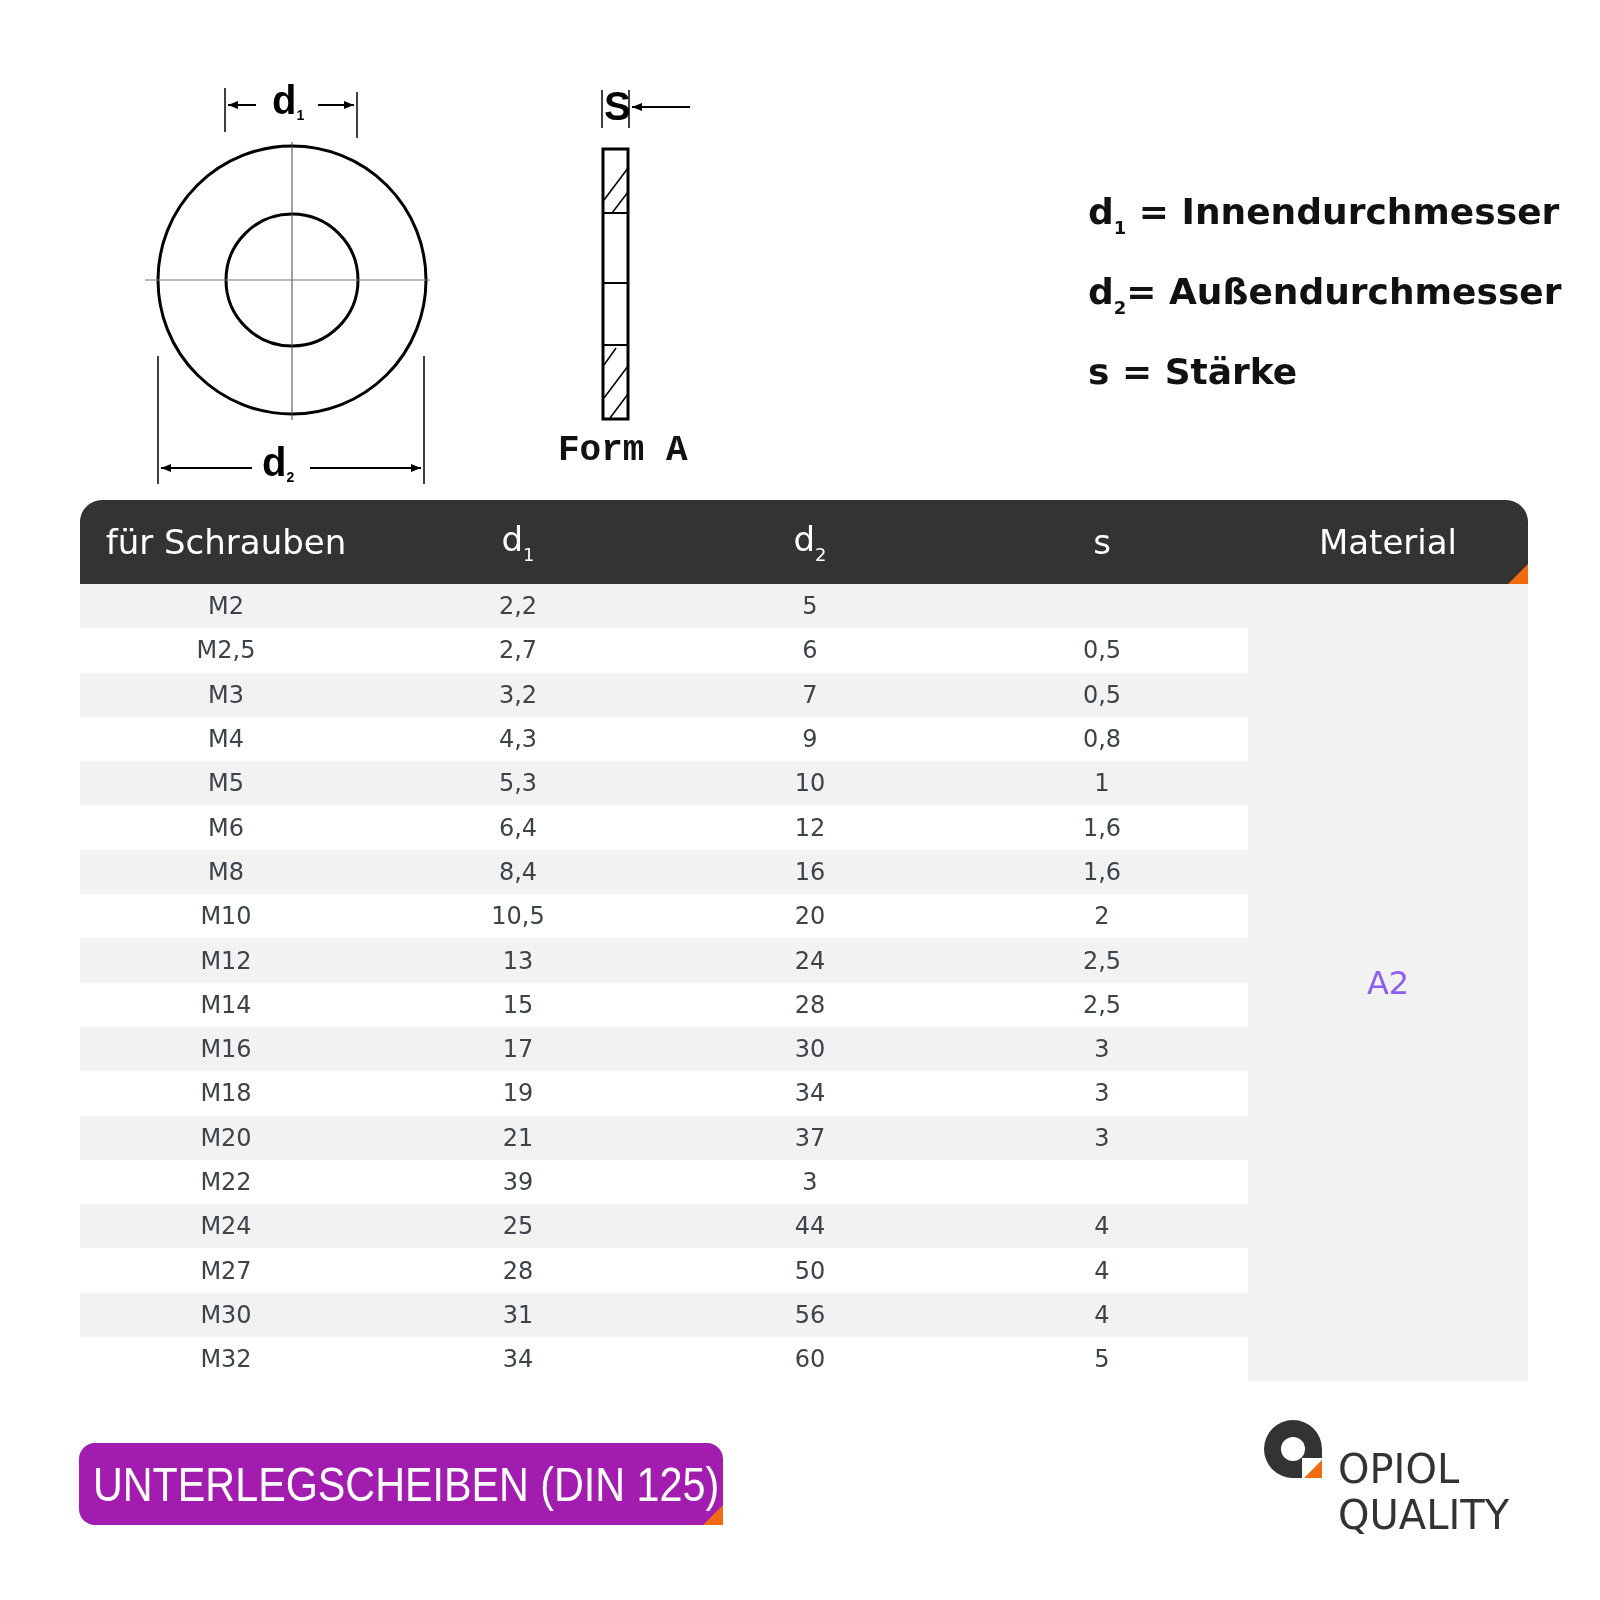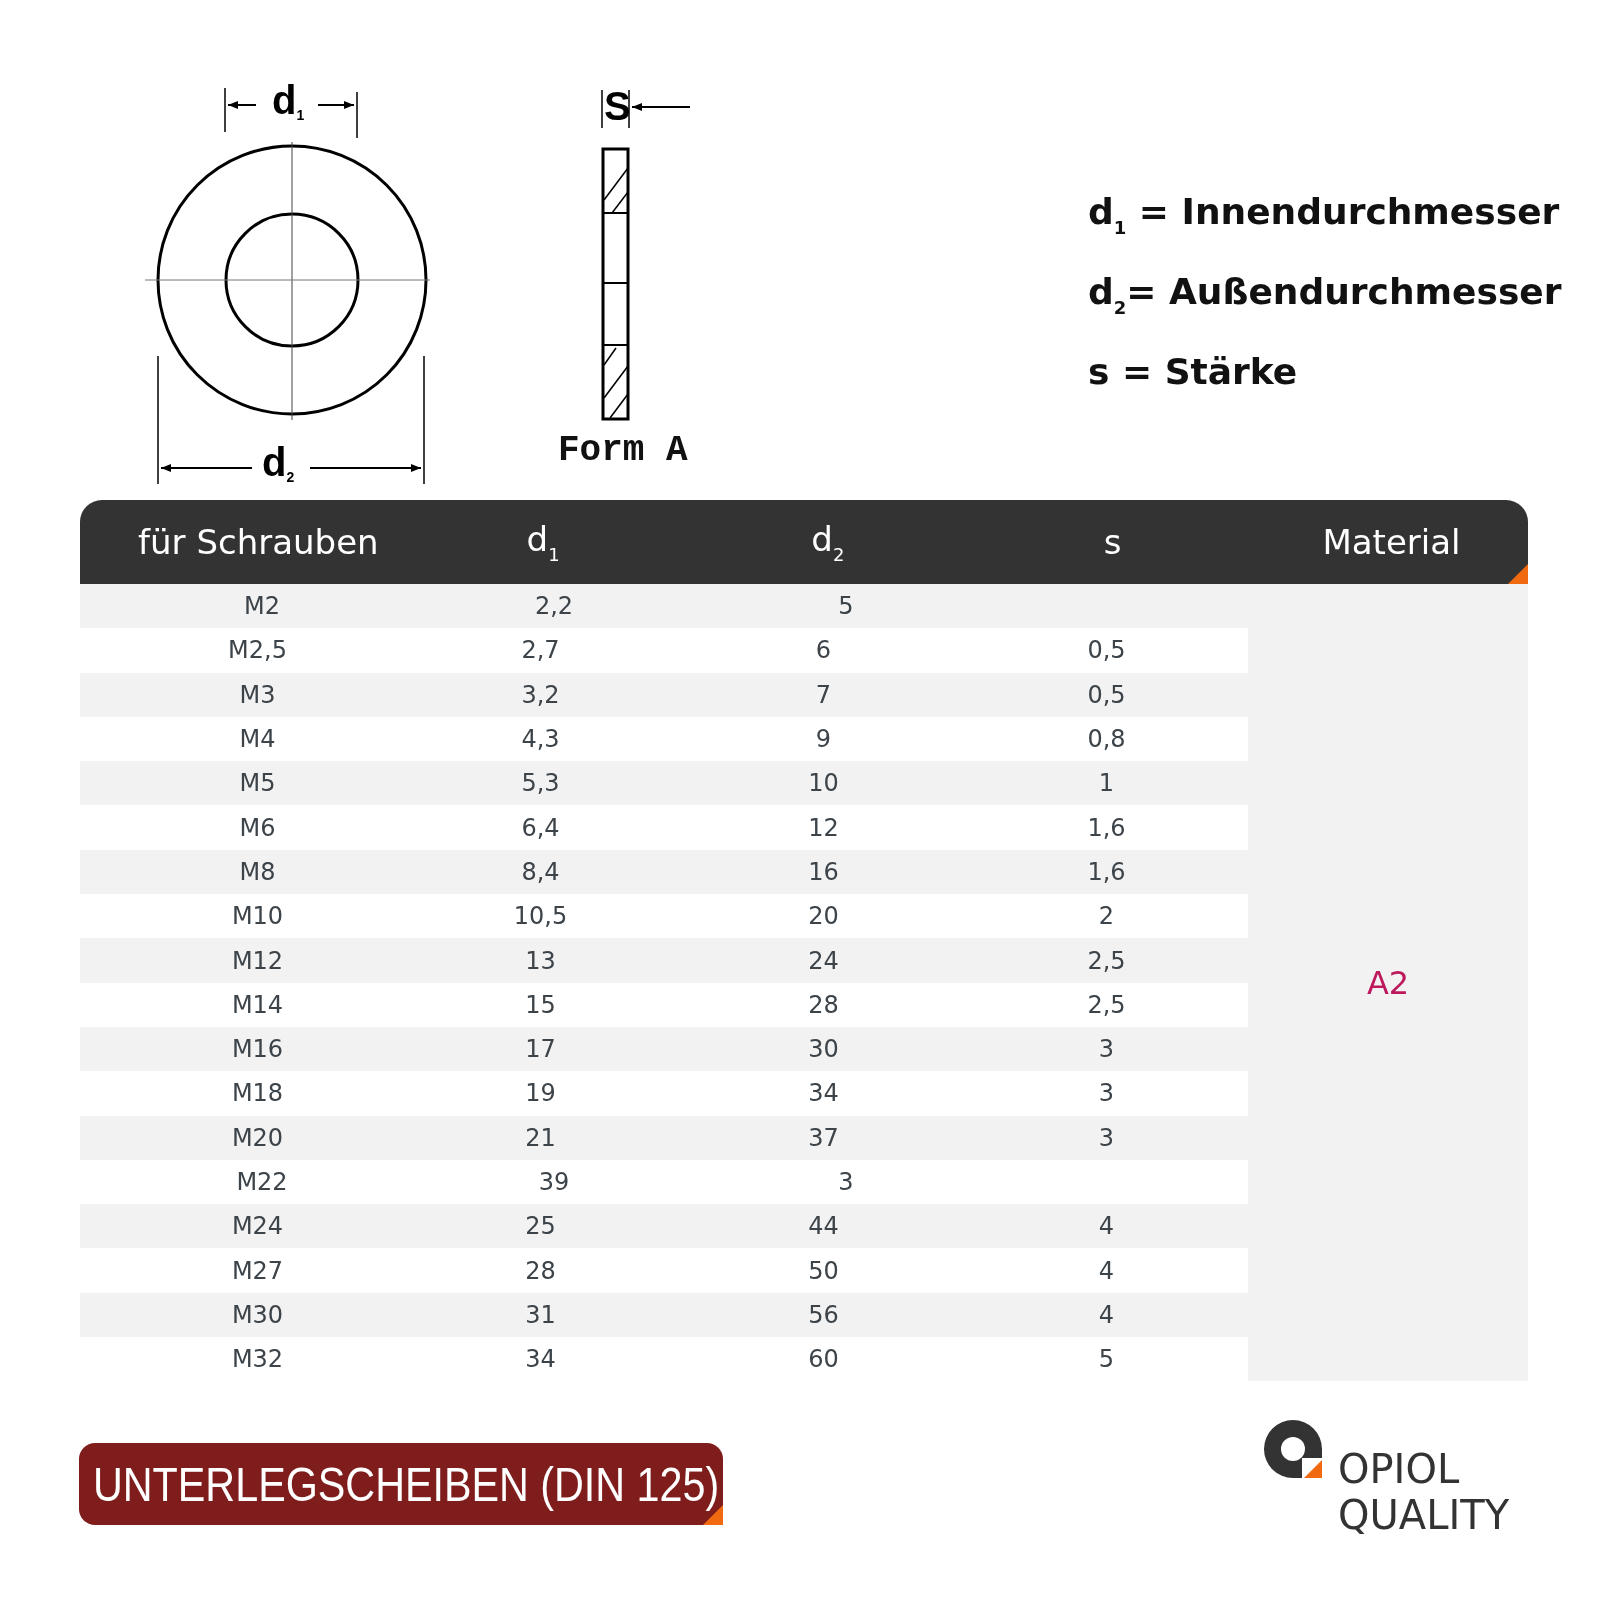--- a/index.html
+++ b/index.html
@@ -12,30 +12,30 @@
             font-family: "DejaVu Sans", sans-serif; font-weight: bold; }
   .legend sub { font-size: 18px; vertical-align: -10px; }
   .formA { left: 558px; top: 430px; font-size: 36px; font-weight: bold; font-family: Liberation Mono, monospace; }
   .table { left: 80px; top: 500px; width: 1448px; }
   .thead { height: 84px; background: #333333; border-radius: 22px 22px 0 0; position: relative; display: flex; color: #fff;
            font-size: 34px; align-items: center; }
   .thead .c { text-align: center; }
   .thead sub { font-size: 18px; vertical-align: -10px; }
   .corner { position: absolute; right: 0; bottom: 0; width: 0; height: 0;
             border-left: 20px solid transparent; border-bottom: 20px solid #f26a10; }
-  .c0 { width: 292px; padding-left: 36px; } .c1 { width: 292px; } .c2 { width: 292px; } .c3 { width: 292px; } .c4 { width: 280px; }
+  .c0 { width: 292px; } .c1 { width: 292px; } .c2 { width: 292px; } .c3 { width: 292px; } .c4 { width: 280px; }
   .tbody { position: relative; }
   .row { height: 44.3px; display: flex; align-items: center; font-size: 24px; color: #3c4349; }
   .row .c { text-align: center; }
   .row:nth-child(odd) .cells { background: #f2f2f2; }
   .row:nth-child(even) .cells { background: #ffffff; }
   .cells { display: flex; width: 1168px; height: 100%; align-items: center; }
   .matcol { position: absolute; right: 0; top: 0; width: 280px; height: 100%; background: #f2f2f2;
-            display: flex; align-items: center; justify-content: center; font-size: 32px; color: #be185d; }
-  .title-bar { left: 79px; top: 1443px; width: 644px; height: 82px; background: #7f1d1d; border-radius: 16px;
+            display: flex; align-items: center; justify-content: center; font-size: 32px; color: #8b5cf6; }
+  .title-bar { left: 79px; top: 1443px; width: 644px; height: 82px; background: #a21caf; border-radius: 16px;
                color: #fff; font-family: "Liberation Sans", sans-serif; font-size: 48px; display: flex; align-items: center;
                padding-left: 14px; box-sizing: border-box; letter-spacing: 0px; transform-origin: left center; }
   .title-bar .corner { border-left-width: 20px; border-bottom-width: 20px; }
   .logo { left: 1262px; top: 1418px; }
   .logo-text { left: 1338px; top: 1446px; font-size: 40px; line-height: 46px; color: #333; font-family: "DejaVu Sans", sans-serif; }
 </style>
 </head>
 <body>
 
 <svg class="abs" style="left:0;top:0" width="720" height="490" viewBox="0 0 720 490">

